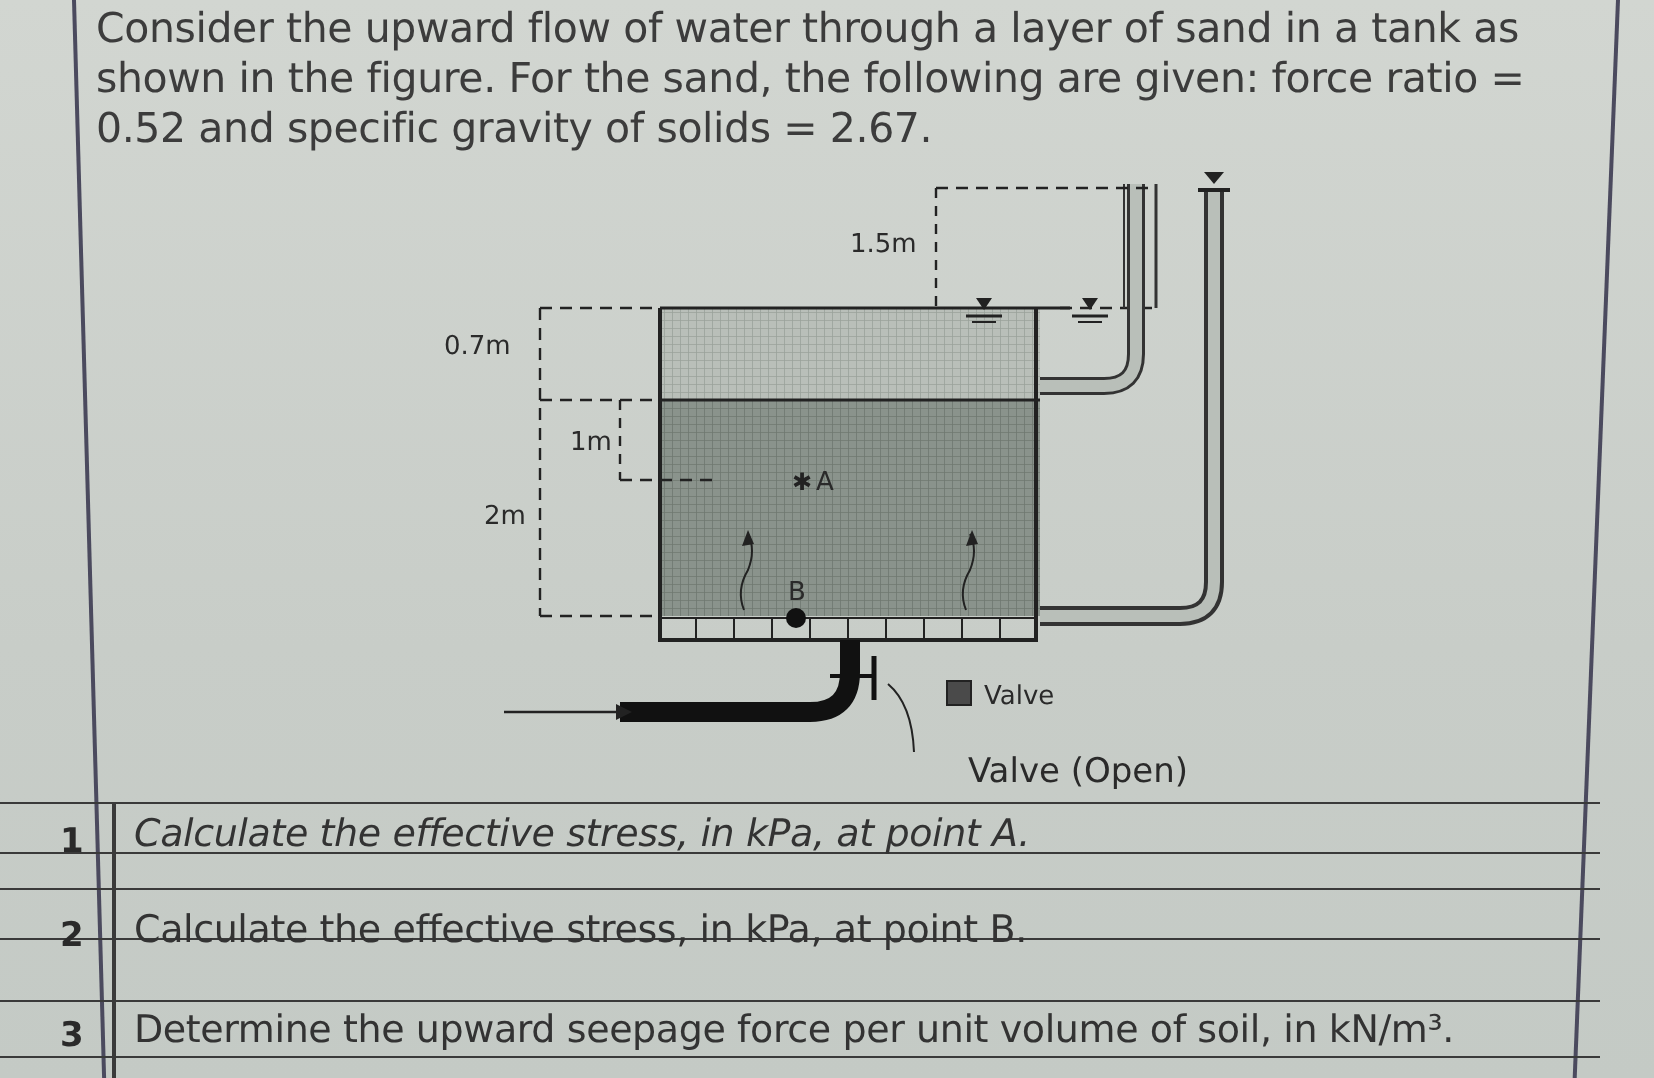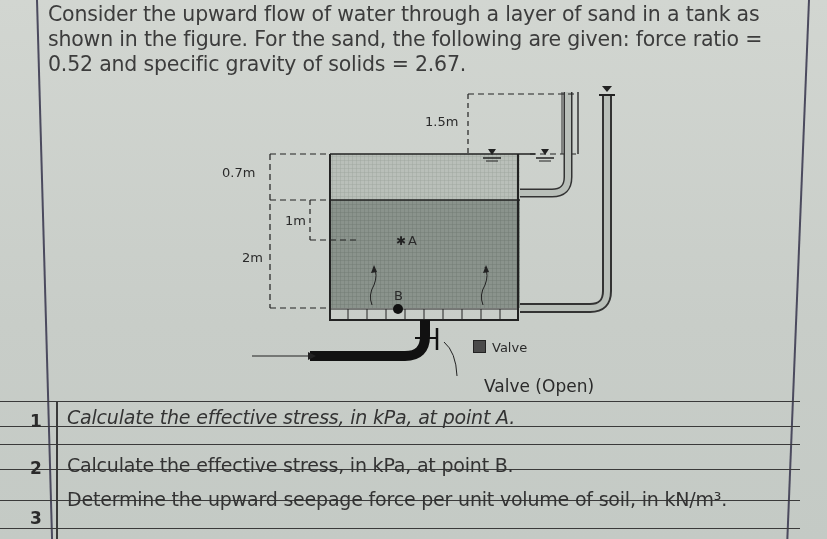--- a/index.html
+++ b/index.html
@@ -144,17 +144,17 @@
     <div class="qrow" style="top:401px;"></div>
     <div class="qnum" style="top:411px;">1</div>
     <div class="qtext" style="top:406px;font-style:italic;">Calculate the effective stress, in kPa, at point A.</div>
 
     <div class="qrow" style="top:444px; border-top:1.5px solid #3a3a3a;"></div>
     <div class="qnum" style="top:458px;">2</div>
     <div class="qtext" style="top:454px;text-align:center;">Calculate the effective stress, in kPa, at point B.</div>
 
     <div class="qrow" style="top:500px; height:27px;"></div>
     <div class="qnum" style="top:508px;">3</div>
-    <div class="qtext" style="top:488px;">Determine the upward seepage force per unit volume of soil, in kN/m³.</div>
+    <div class="qtext" style="top:504px;">Determine the upward seepage force per unit volume of soil, in kN/m³.</div>
 
     <div class="qsep" style="left:56px; top:401px; height:138px;"></div>
   </div>
 </div>
 
 </body></html>

